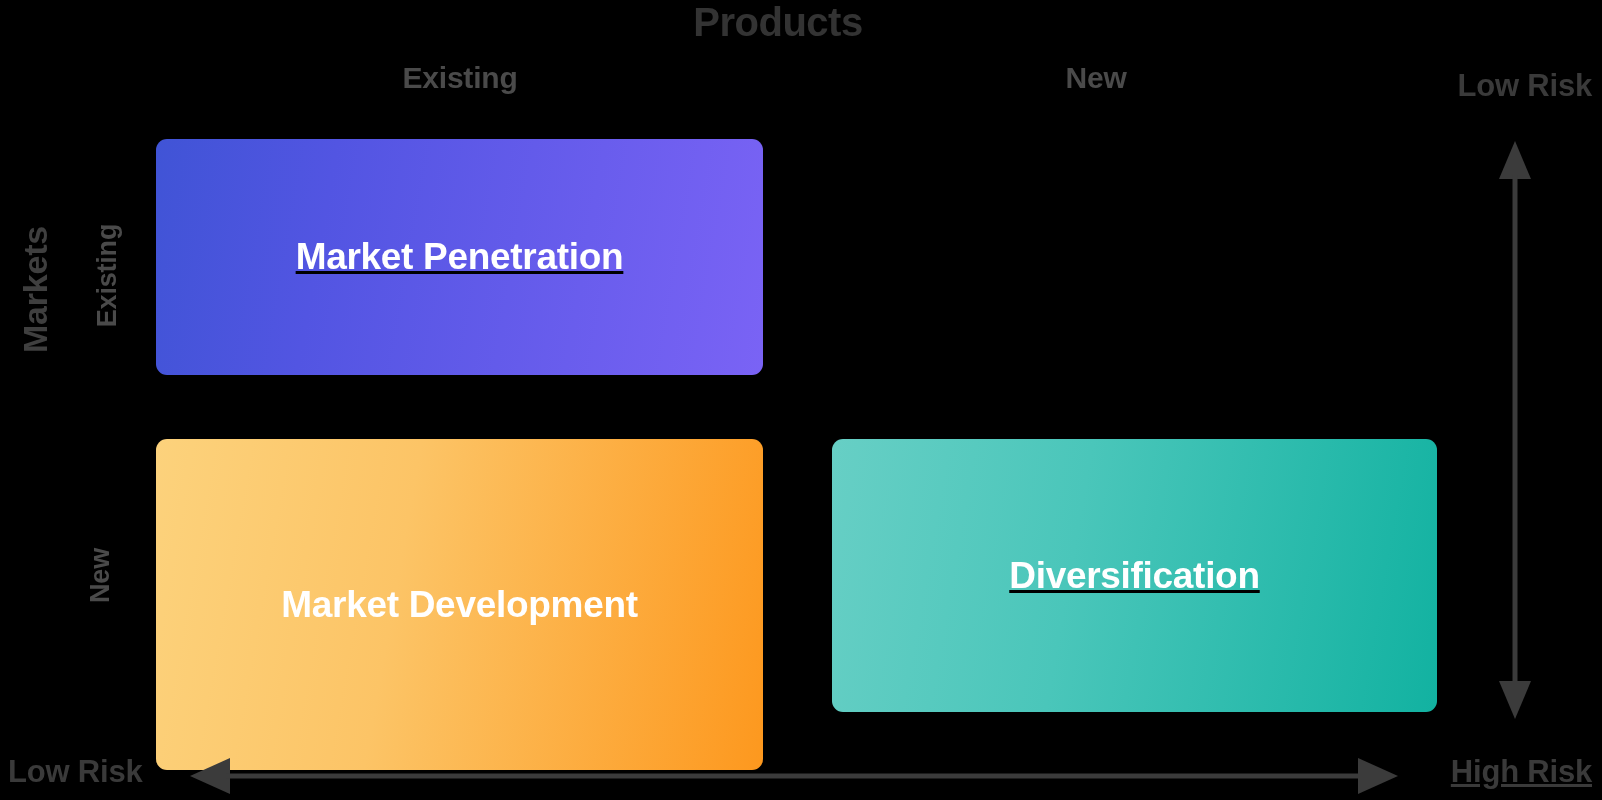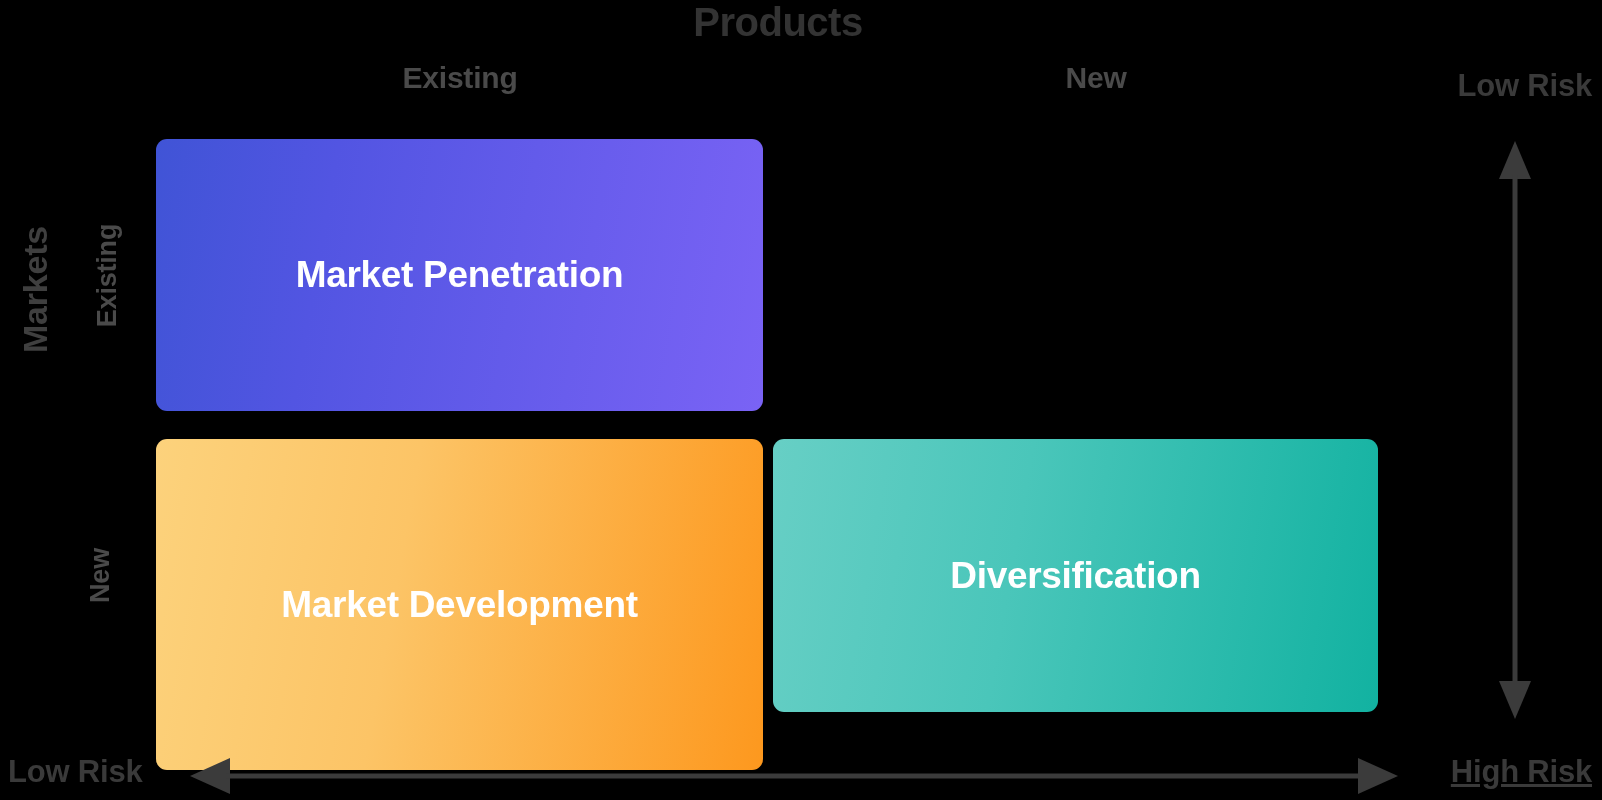--- a/index.html
+++ b/index.html
@@ -119,37 +119,39 @@
     font-size: 37px;
     font-weight: bold;
     color: #ffffff;
     letter-spacing: -0.3px;
     text-align: center;
     white-space: nowrap;
     pointer-events: none;
   }
   .quad.q-tl {
     left: 0; top: 0;
-    width: 607px; height: 272px;
+    width: 607px; height: 236px;
     background: linear-gradient(100deg, #4054d6 0%, #5255e2 28%, #7a63f5 100%);
+    text-decoration: underline;
   }
   .quad.q-tr {
     left: 638px; top: 0;
     width: 605px; height: 272px;
     background: linear-gradient(100deg, #fb5359 0%, #fb5a59 35%, #fc6f60 100%);
   }
   .quad.q-bl {
     left: 0; top: 300px;
     width: 607px; height: 331px;
     background: linear-gradient(100deg, #fcd27c 0%, #fcc466 40%, #fd981e 100%);
   }
   .quad.q-br {
-    left: 617px; top: 300px;
+    left: 676px; top: 300px;
     width: 605px; height: 273px;
     background: linear-gradient(100deg, #67cfc5 0%, #4ac6ba 40%, #12b2a1 100%);
+    text-decoration: underline;
   }
 
   
   .v-arrow {
     position: absolute;
     left: 1494px;
     top: 141px;
     width: 42px;
     height: 578px;
   }

